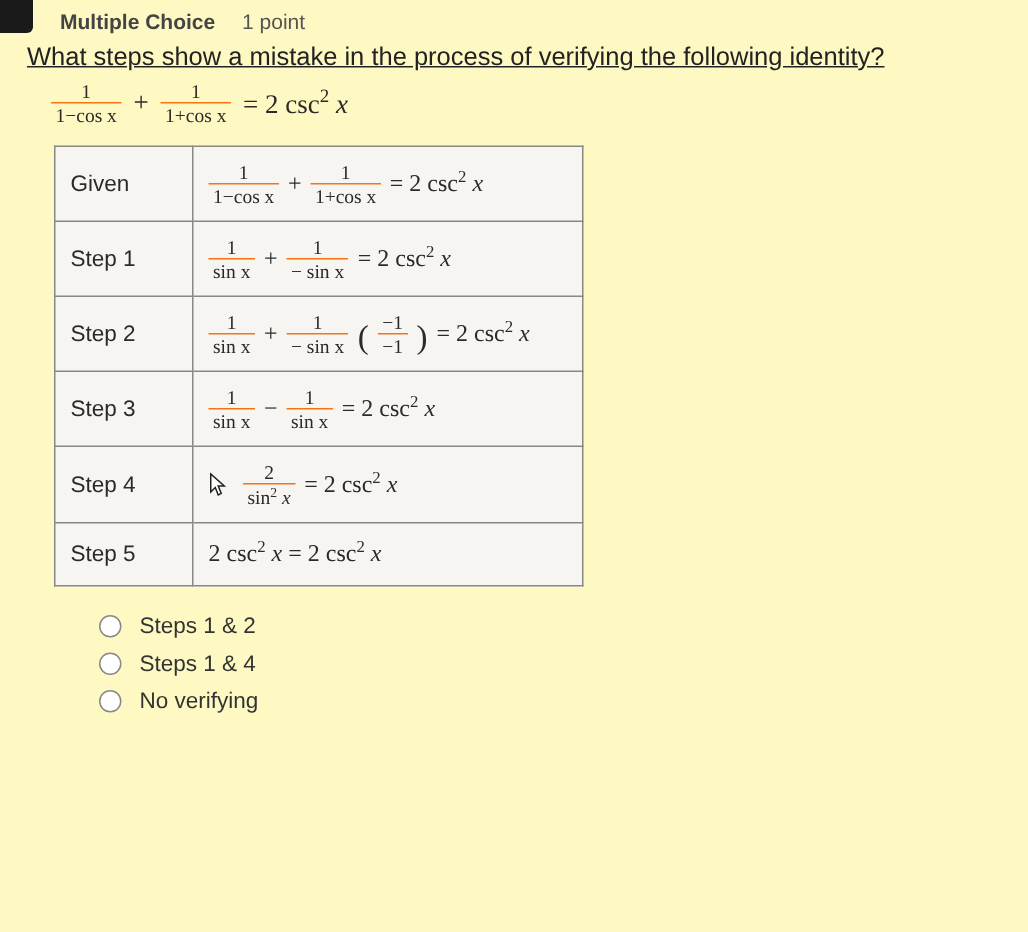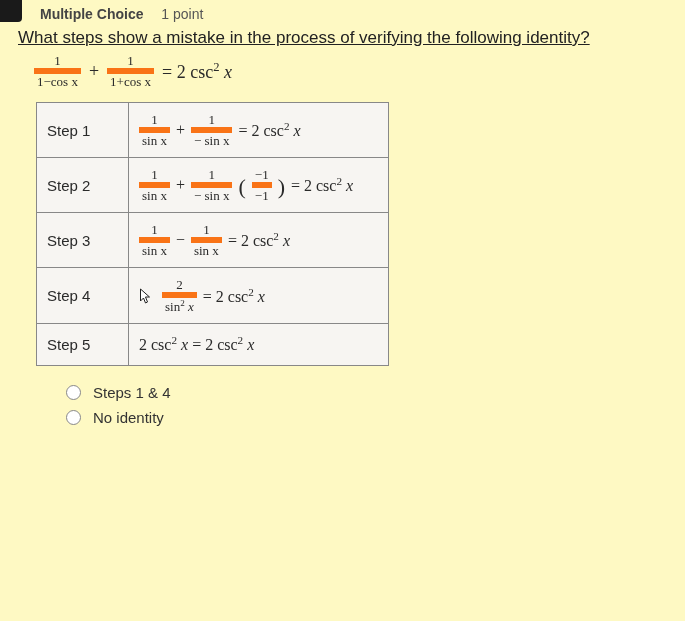--- a/index.html
+++ b/index.html
@@ -49,21 +49,21 @@
     .frac {
       display: inline-flex;
       flex-direction: column;
       align-items: center;
       font-size: 13px;
       line-height: 1;
       vertical-align: middle;
     }
     .frac .num { padding: 0 3px 1px 3px; }
     .frac .den {
-      border-top: 6px solid #f97316;
+      border-top: 1px solid #f97316;
       padding: 1px 3px 0 3px;
     }
     .eqline { font-family: 'Times New Roman', serif; }
     table.steps {
       border-collapse: collapse;
       margin-left: 18px;
       background: #f7f5f2;
     }
     table.steps td {
       border: 1px solid #888;
@@ -134,20 +134,37 @@
     <span>+</span>
     <span class="frac">
       <span class="num">1</span>
       <span class="den"><span>1+cos x</span></span>
     </span>
     <span>= 2 csc<sup>2</sup> <span class="it">x</span></span>
   </div>
 
   <table class="steps">
     <tbody>
+        <tr>
+      <td class="label">Given</td>
+      <td class="expr">
+        <div class="row">
+          <span class="frac">
+                <span class="num">1</span>
+                <span class="den">1−cos x</span>
+              </span>
+          <span>+</span>
+          <span class="frac">
+                <span class="num">1</span>
+                <span class="den">1+cos x</span>
+              </span>
+          <span>= 2 csc<sup>2</sup> <span class="it">x</span></span>
+        </div>
+      </td>
+    </tr>
     <tr>
       <td class="label">Step 1</td>
       <td class="expr">
         <div class="row">
           <span class="frac">
                 <span class="num">1</span>
                 <span class="den">sin x</span>
               </span>
           <span>+</span>
           <span class="frac">
@@ -220,22 +237,26 @@
       <td class="expr">
         <div class="row">
           <span>2 csc<sup>2</sup> <span class="it">x</span> = 2 csc<sup>2</sup> <span class="it">x</span></span>
         </div>
       </td>
     </tr>
   </tbody>
     </table>
 
   <div class="options">
+    <div class="option">
+      <span class="radio"></span>
+      <span>Steps 1 &amp; 2</span>
+    </div>
     <div class="option">
       <span class="radio"></span>
       <span>Steps 1 &amp; 4</span>
     </div>
     <div class="option">
       <span class="radio"></span>
-      <span>No identity</span>
+      <span>No verifying</span>
     </div>
   </div>
 </div>
 
 </body></html>

